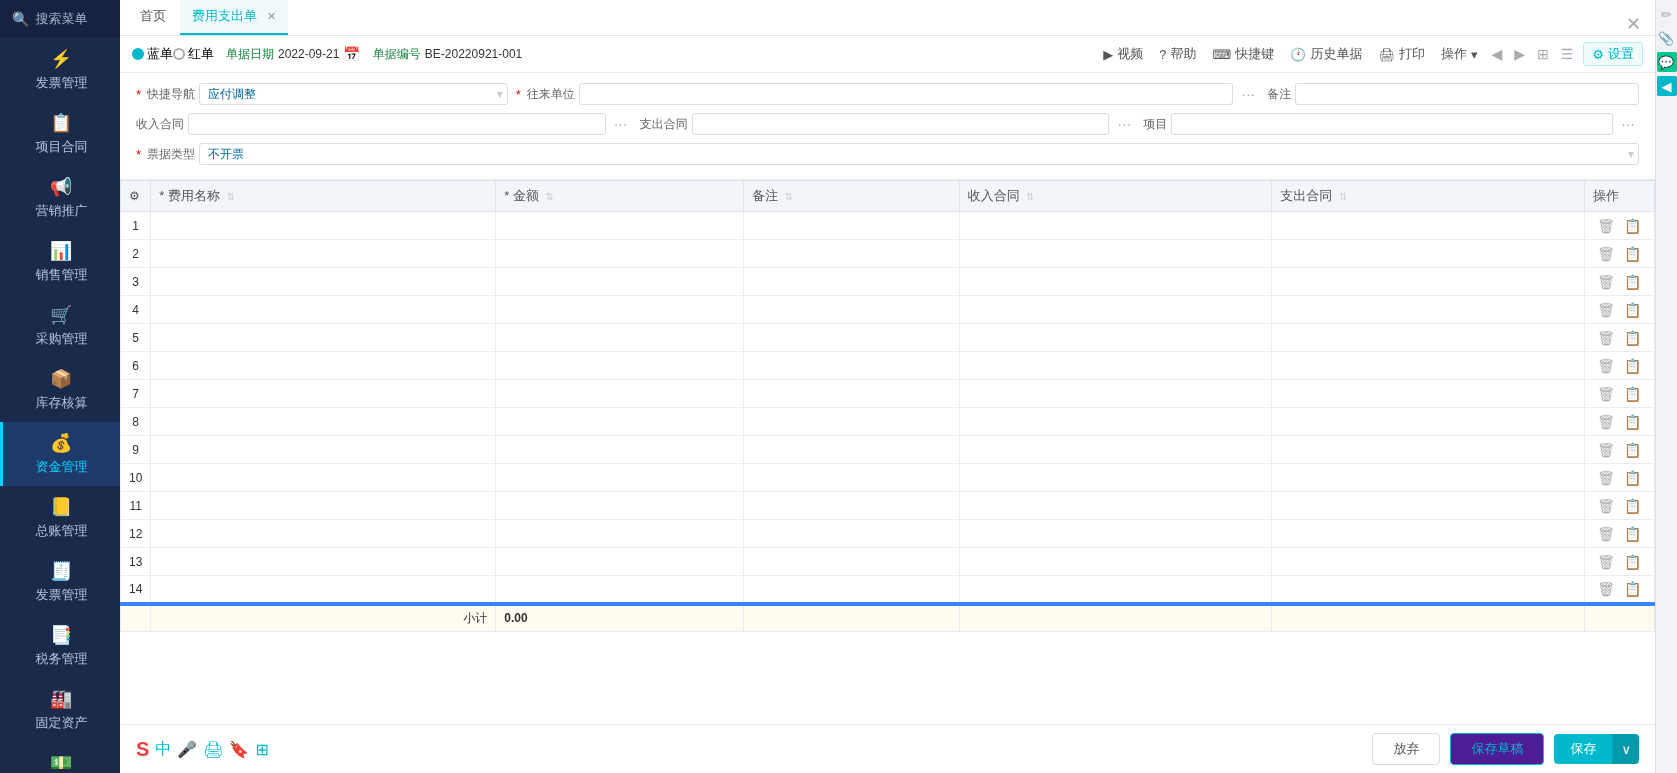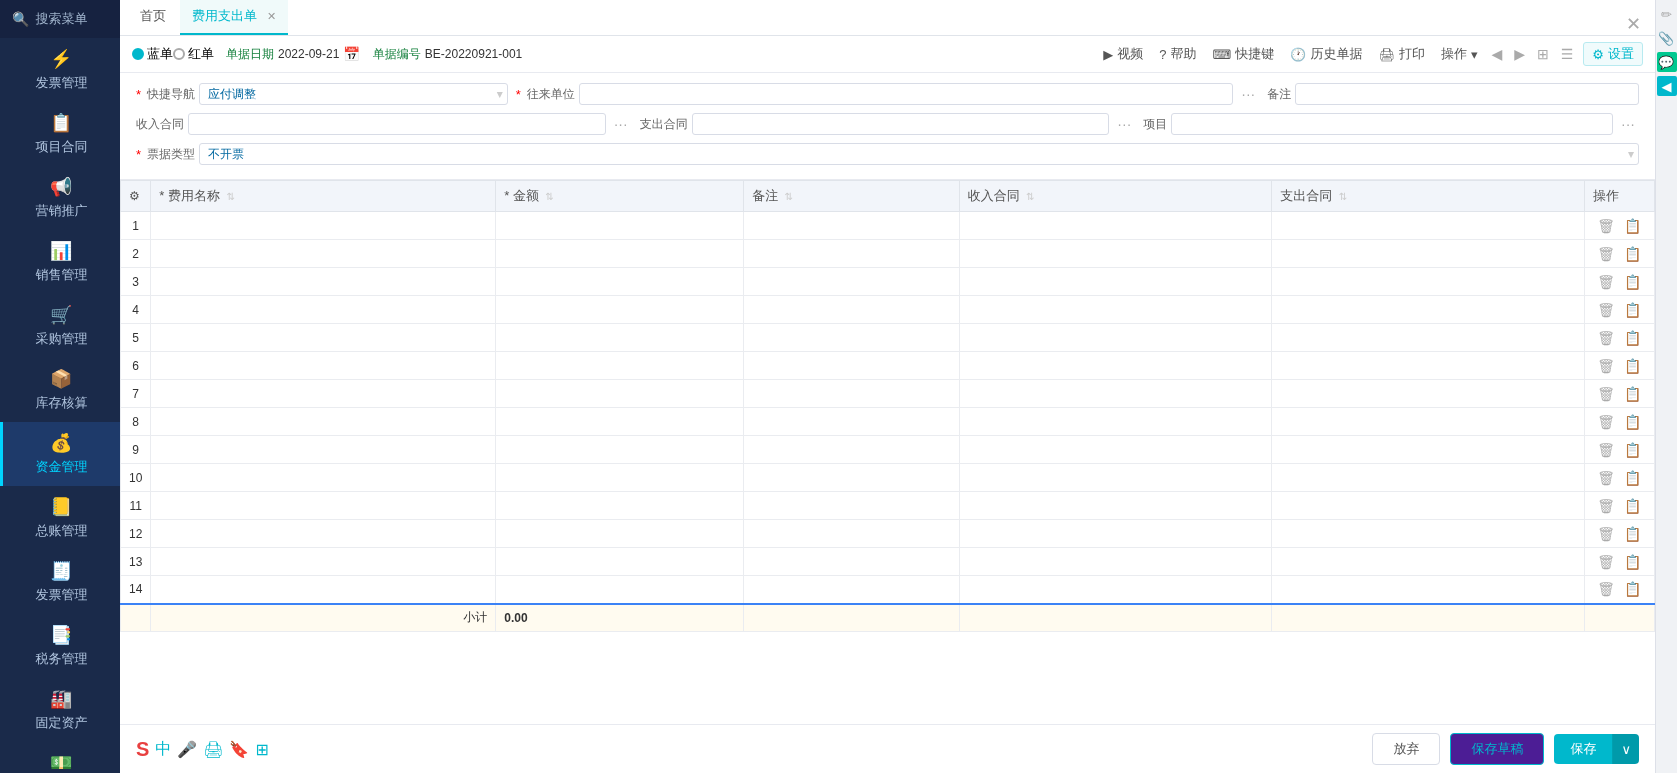--- a/index.html
+++ b/index.html
@@ -221,21 +221,21 @@
       padding: 4px 8px;
       font-size: 12px;
       color: #333;
       height: 28px;
     }
     .row-num { color: #999; text-align: center; width: 30px; }
     .col-actions { width: 70px; text-align: center; }
     .action-icon { color: #aaa; cursor: pointer; margin: 0 3px; font-size: 14px; }
     .subtotal-row td {
       background: #fffbf0;
-      border-top: 2px solid #3b82f6;
+      border-top: 4px solid #3b82f6;
       color: #333;
       font-size: 12px;
     }
     .subtotal-label { color: #666; text-align: right; }
     .subtotal-value { color: #333; font-weight: bold; }
 
     
     .bottom-bar {
       display: flex;
       align-items: center;

